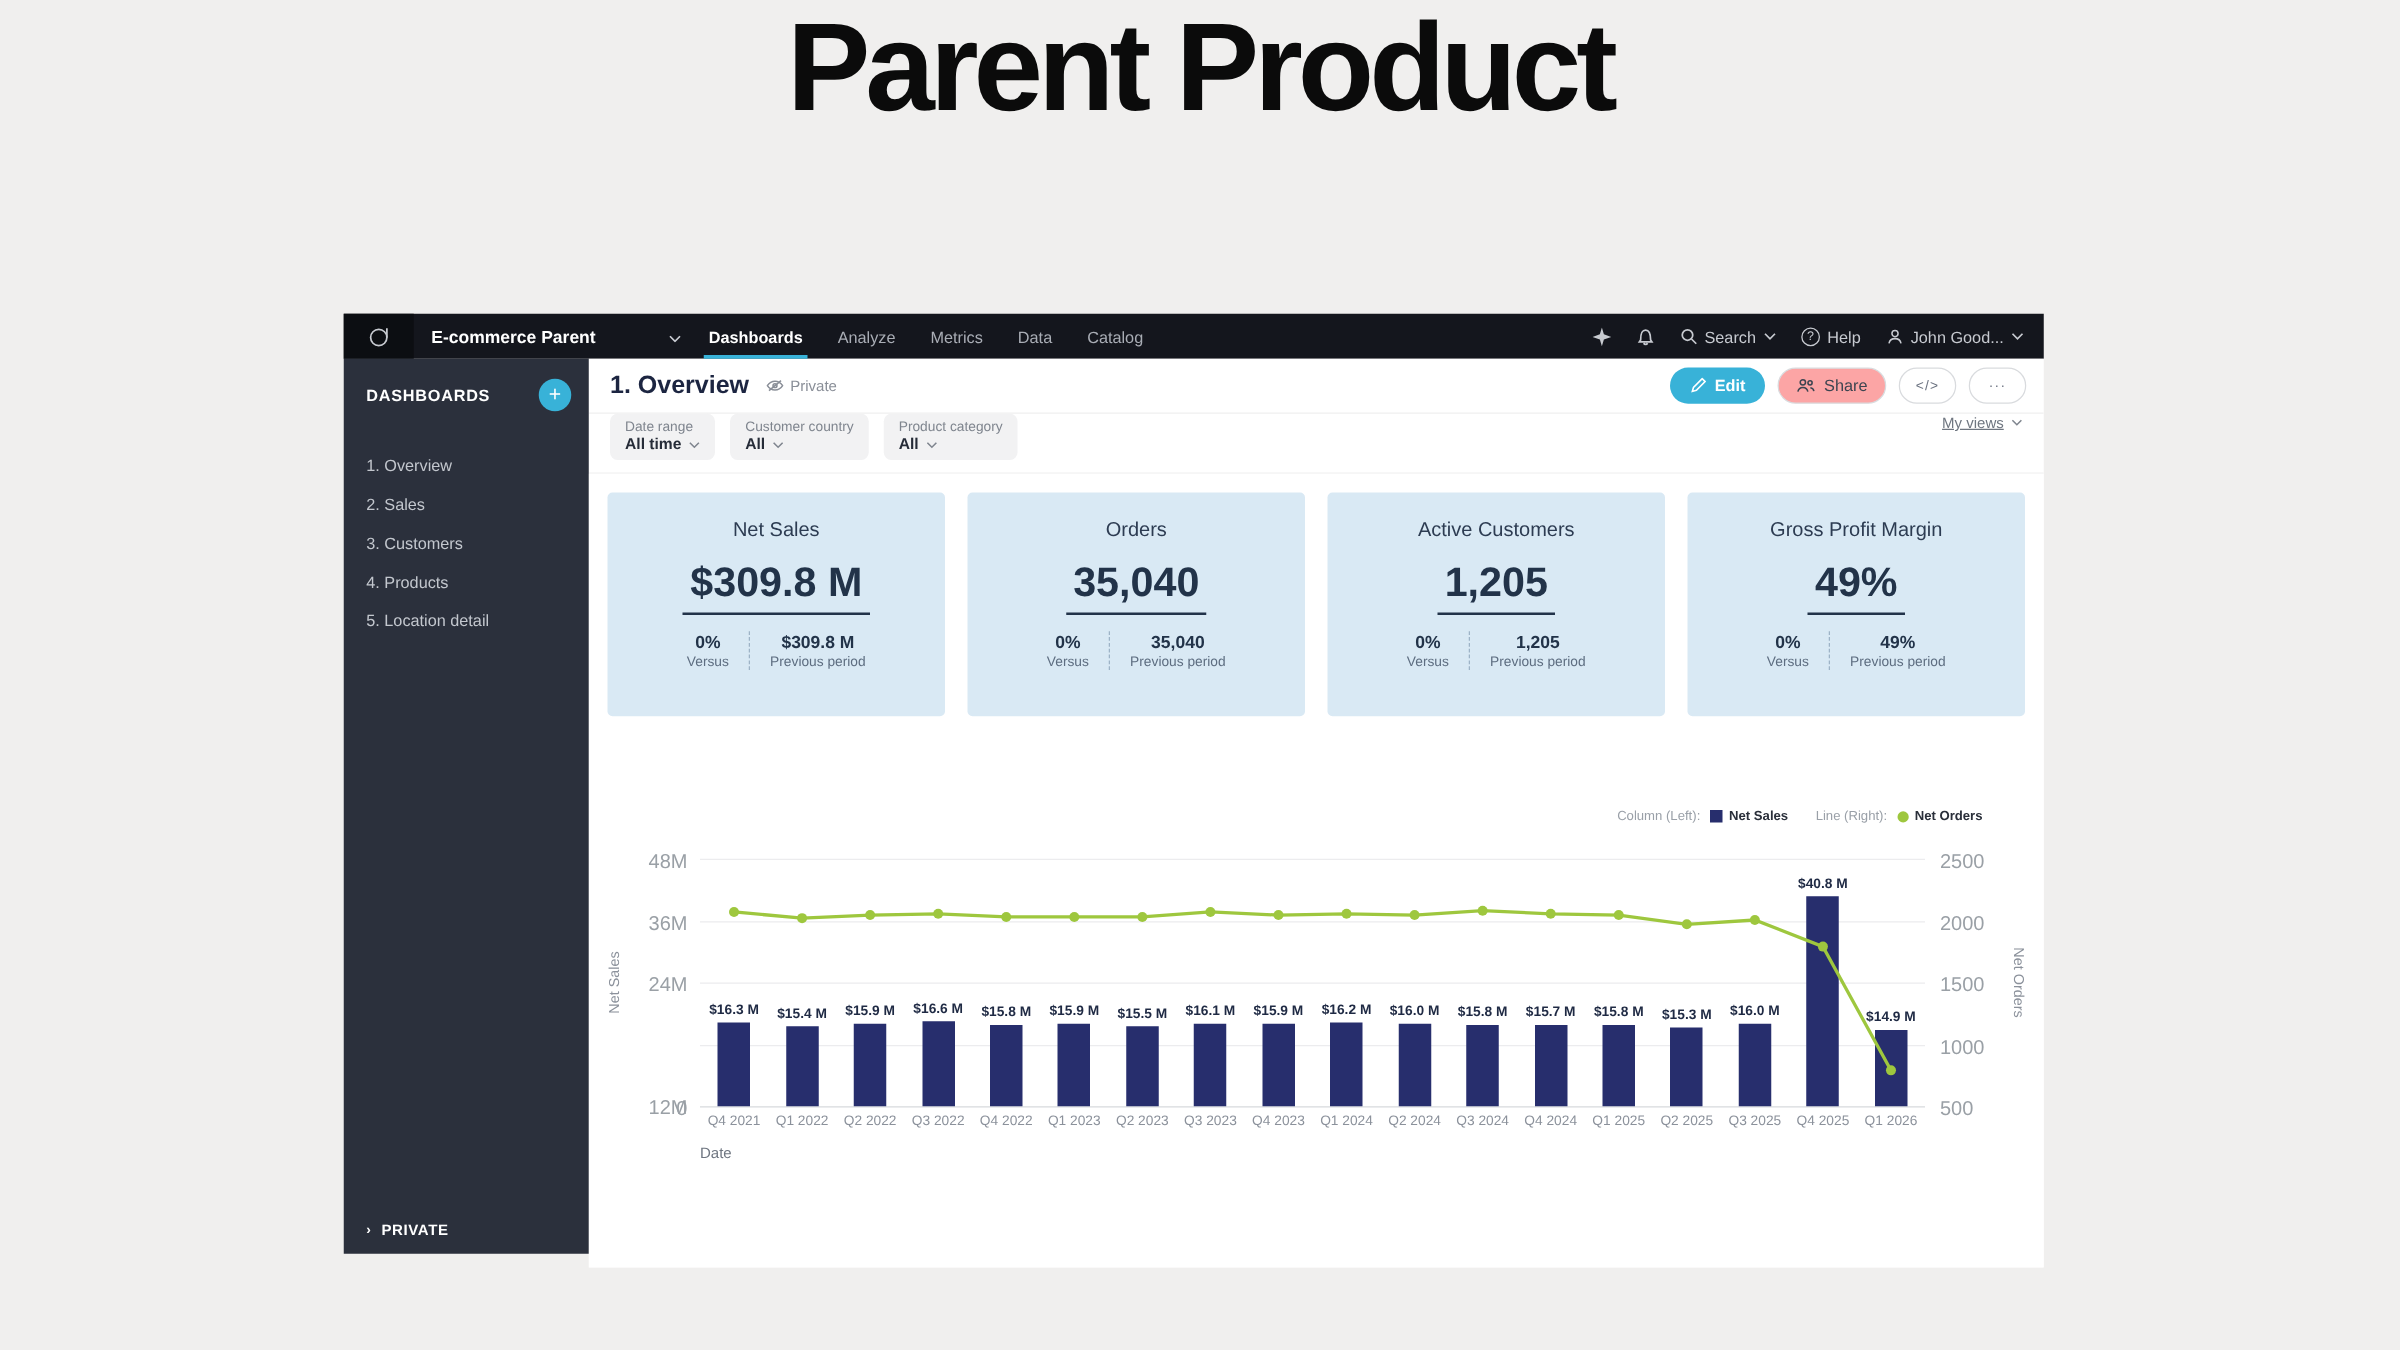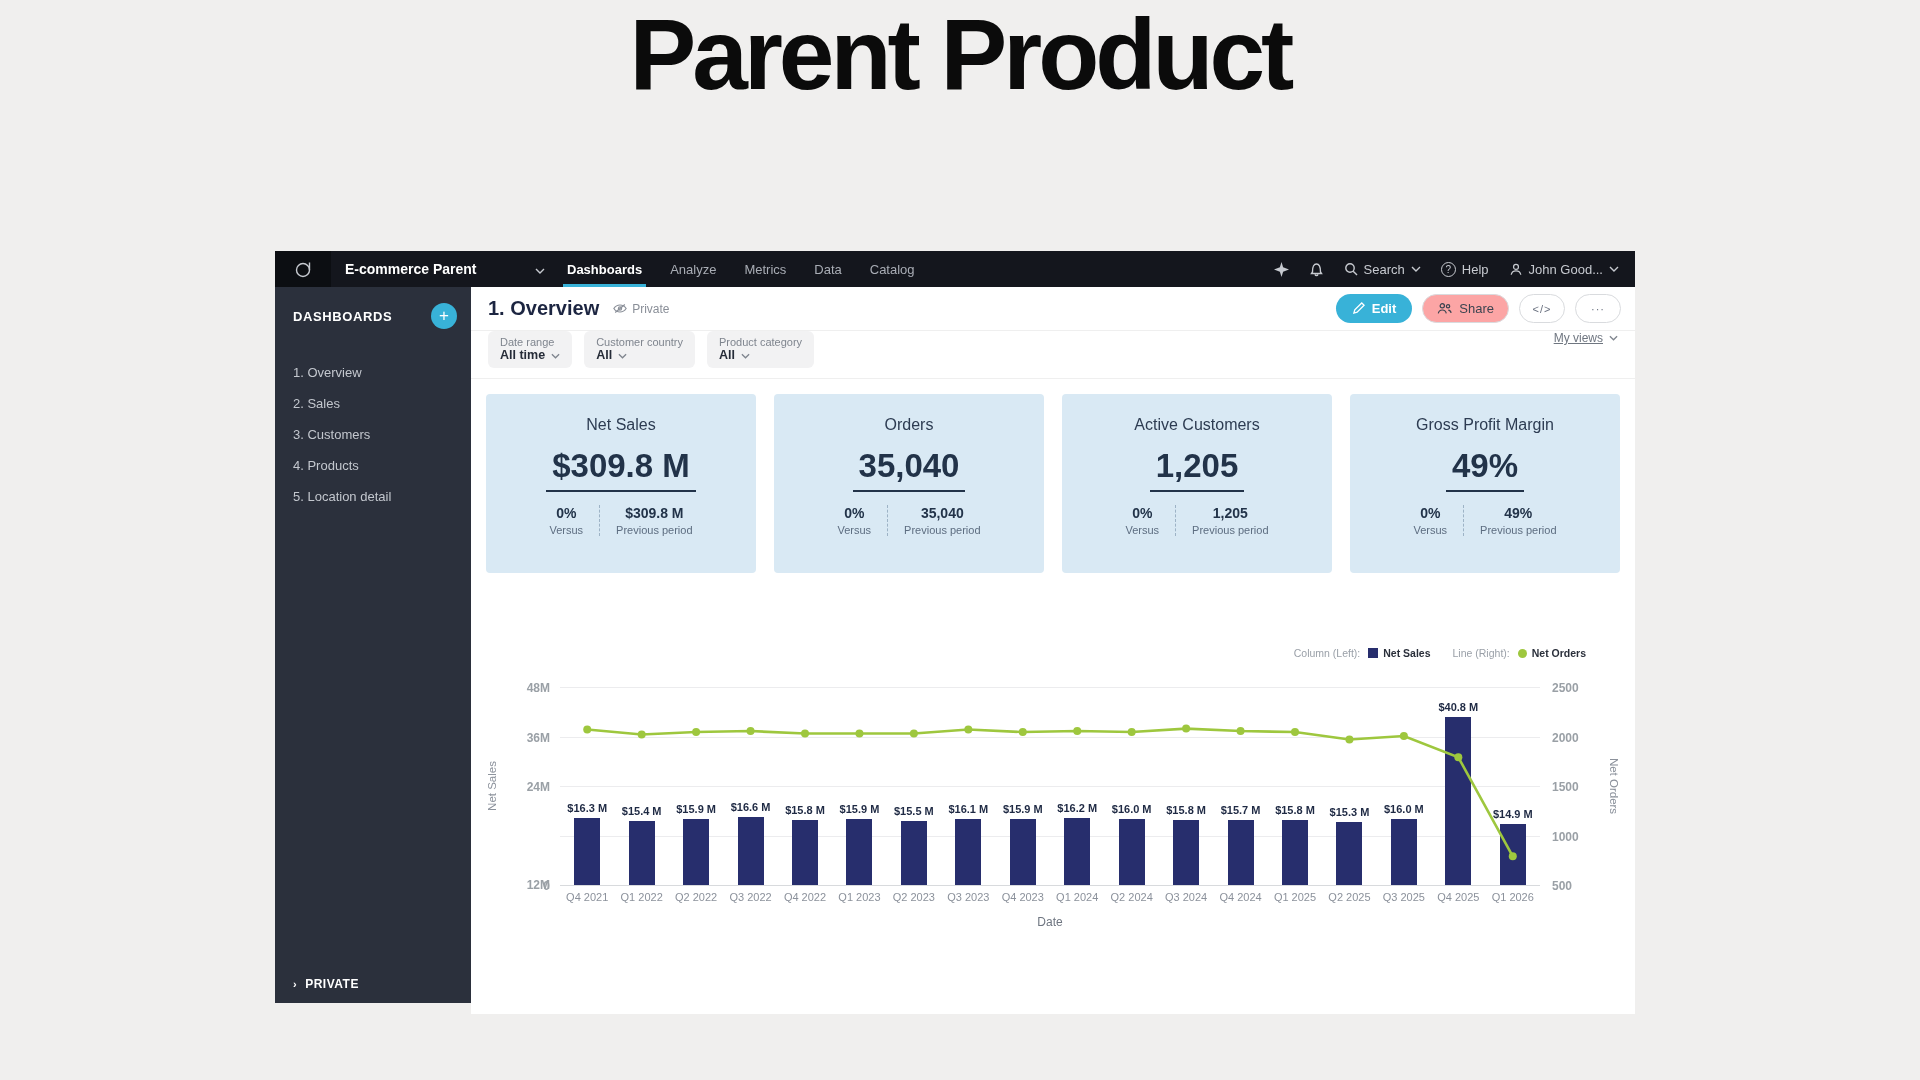--- a/index.html
+++ b/index.html
@@ -81,31 +81,31 @@
   .chart { position:relative; margin-top:46px; height:300px; }
   .chart-title { text-align:center; font-size:15px; color:#3a4149; }
   .legend { position:absolute; right:35px; top:28px; display:flex; align-items:center; gap:8px; font-size:10.5px; }
   .lg-pre { color:#9aa0a8; }
   .lg-item { color:#2a2f3a; font-weight:bold; display:flex; align-items:center; gap:5px; margin-right:14px; }
   .sw-sq { width:10px; height:10px; background:#272e6d; display:inline-block; }
   .sw-dot { width:9px; height:9px; border-radius:50%; background:#9ec73e; display:inline-block; }
   .plot-wrap { position:absolute; left:89px; top:68px; width:980px; height:198px; }
   .gridline { position:absolute; left:0; right:0; height:1px; background:#ececee; }
   .gridline.zero { background:#d8dadd; }
-  .ytick { position:absolute; font-size:12px; color:#9aa0a6;font-weight:bold; }
+  .ytick { position:absolute; font-size:16px; color:#9aa0a6; }
   .ytick.left { right:calc(100% + 10px); text-align:right; width:44px; transform:translateY(-6px); }
   .ytick.right { left:calc(100% + 12px); width:48px; transform:translateY(-6px); }
   .axis-title { position:absolute; font-size:11.5px; color:#8b919b; white-space:nowrap;
     writing-mode:vertical-rl; transform:rotate(180deg); top:50%; }
   .axis-title.left { right:calc(100% + 62px); translate:0 -50%; }
   .axis-title.right { left:calc(100% + 68px); translate:0 -50%; writing-mode:vertical-rl; transform:none; }
   .bar { position:absolute; bottom:0; width:26px; background:#272e6d; }
   .bar-label { position:absolute; width:62px; text-align:center; font-size:11px; font-weight:bold; color:#1f2a44; }
   .xtick { position:absolute; top:204px; text-align:center; font-size:11px; color:#8b919b; }
-  .x-axis-title { position:absolute; top:228px; width:100%; text-align:center; font-size:12px; color:#6e7580; }
+  .x-axis-title { position:absolute; top:228px; width:100%; text-align:left; font-size:12px; color:#6e7580; }
   .line-svg { position:absolute; left:0; top:0; overflow:visible; }
 
   .second-title { margin-top:62px; text-align:center; font-size:15px; font-weight:bold; color:#3a4149; }
 </style>
 </head>
 <body>
 
 <h1 class="page-title">Parent Product</h1>
 
 <div class="app-window">

